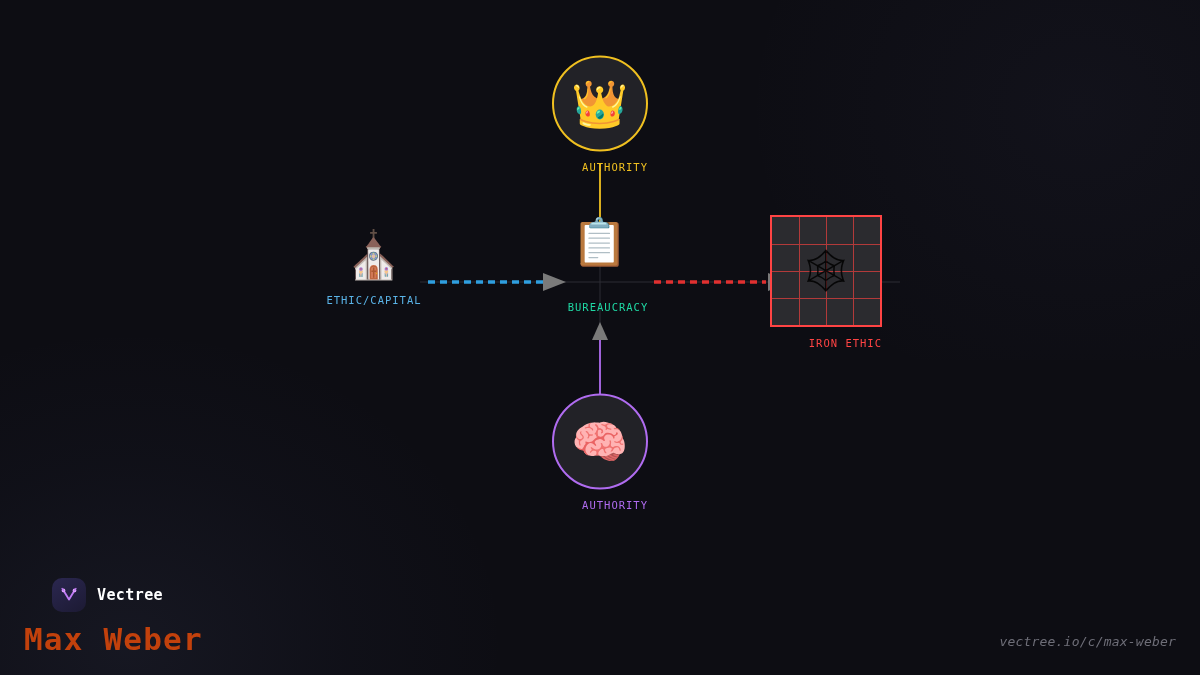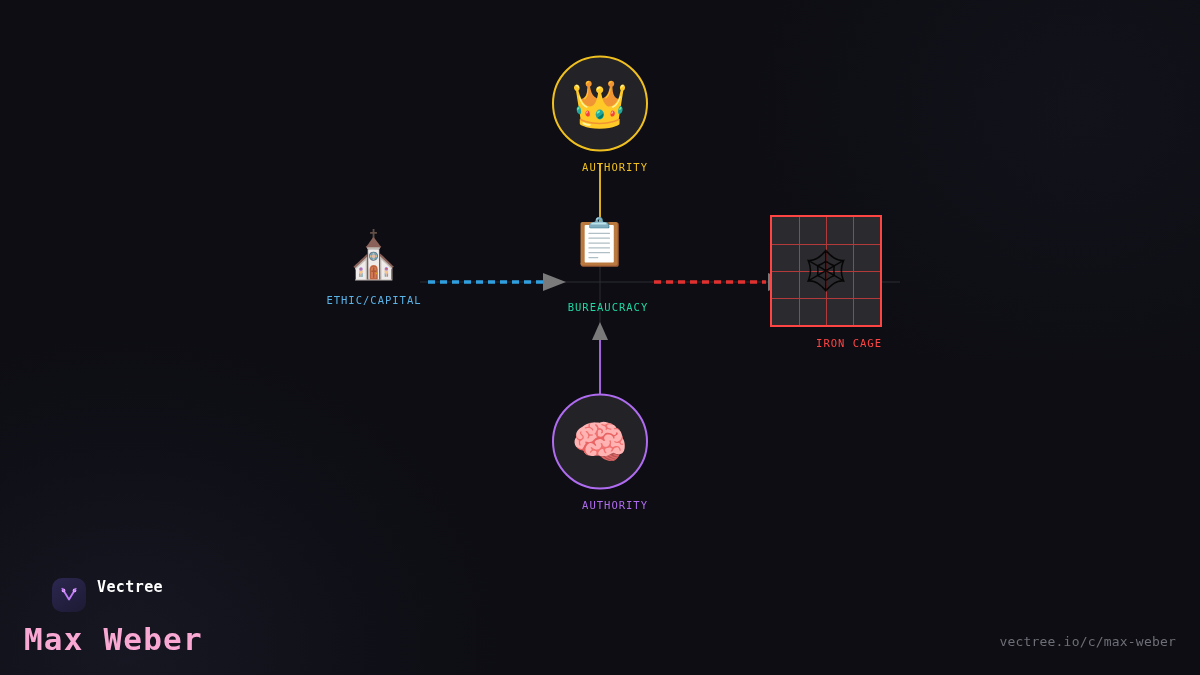--- a/index.html
+++ b/index.html
@@ -60,42 +60,43 @@
     margin:0 auto;
   }
   .cage-grid { position:absolute; inset:0; }
   .cage-grid span { position:absolute; background:#b23a3a; }
   .cage-grid span.v { width:1px; top:0; bottom:0; }
   .cage-grid span.h { height:1px; left:0; right:0; }
   .cage-emoji { font-size:42px; line-height:1; position:relative; z-index:2; filter:grayscale(1) brightness(1.35); opacity:.85; }
 
   
   #footer { position:absolute; left:24px; bottom:18px; }
-  .brand-row { display:flex; align-items:flex-start; gap:11px;padding-left:28px; }
+  .brand-row { display:flex; align-items:center; gap:11px;padding-left:28px; }
   .brand-logo {
     width:34px; height:34px; border-radius:10px;
     background:linear-gradient(145deg,#2b2750,#1c1a33);
     display:flex; align-items:center; justify-content:center;
   }
   .brand-name {
     color:#ffffff; font-size:15px; font-weight:bold;
     font-family:"DejaVu Sans Mono", monospace;
     letter-spacing:0.4px;
   }
   #title {
-    margin-top:9px; color:#f9a8d4;
+    margin-top:9px; color:#c2410c;
     font-size:31px; font-weight:bold;
     font-family:"DejaVu Sans Mono", monospace;
     letter-spacing:1.2px;
   }
   #url {
     position:absolute; right:24px; bottom:26px;
     color:#6e6e78; font-size:13px;
     font-family:"DejaVu Sans Mono", monospace;
     letter-spacing:0.2px;
+    font-style:italic;
   }
 </style>
 </head>
 <body style="background: rgb(13, 13, 19);">
 
 <div id="glow-bottom-left"></div>
 <div id="glow-top-right"></div>
 
 <div id="canvas">
 
@@ -151,21 +152,21 @@
       <div class="cage-grid">
         <span class="v" style="left:27px;"></span>
         <span class="v" style="left:54px;"></span>
         <span class="v" style="left:81px;"></span>
         <span class="h" style="top:27px;"></span>
         <span class="h" style="top:54px;"></span>
         <span class="h" style="top:81px;"></span>
       </div>
       <span class="cage-emoji">🕸</span>
     </div>
-    <div class="node-label" style="color:#ff4444; margin-top:10px;">IRON CAGE</div>
+    <div class="node-label" style="color:#ff4444; margin-top:10px;">IRON ETHIC</div>
   </div>
 
   <div class="node" style="left:600px; top:452px;">
     <div class="node-ring" style="border-color:#b06cf0;">
       <span>🧠</span>
     </div>
     <div class="node-label" style="color:#b06cf0;">AUTHORITY</div>
   </div>
 
 </div>

